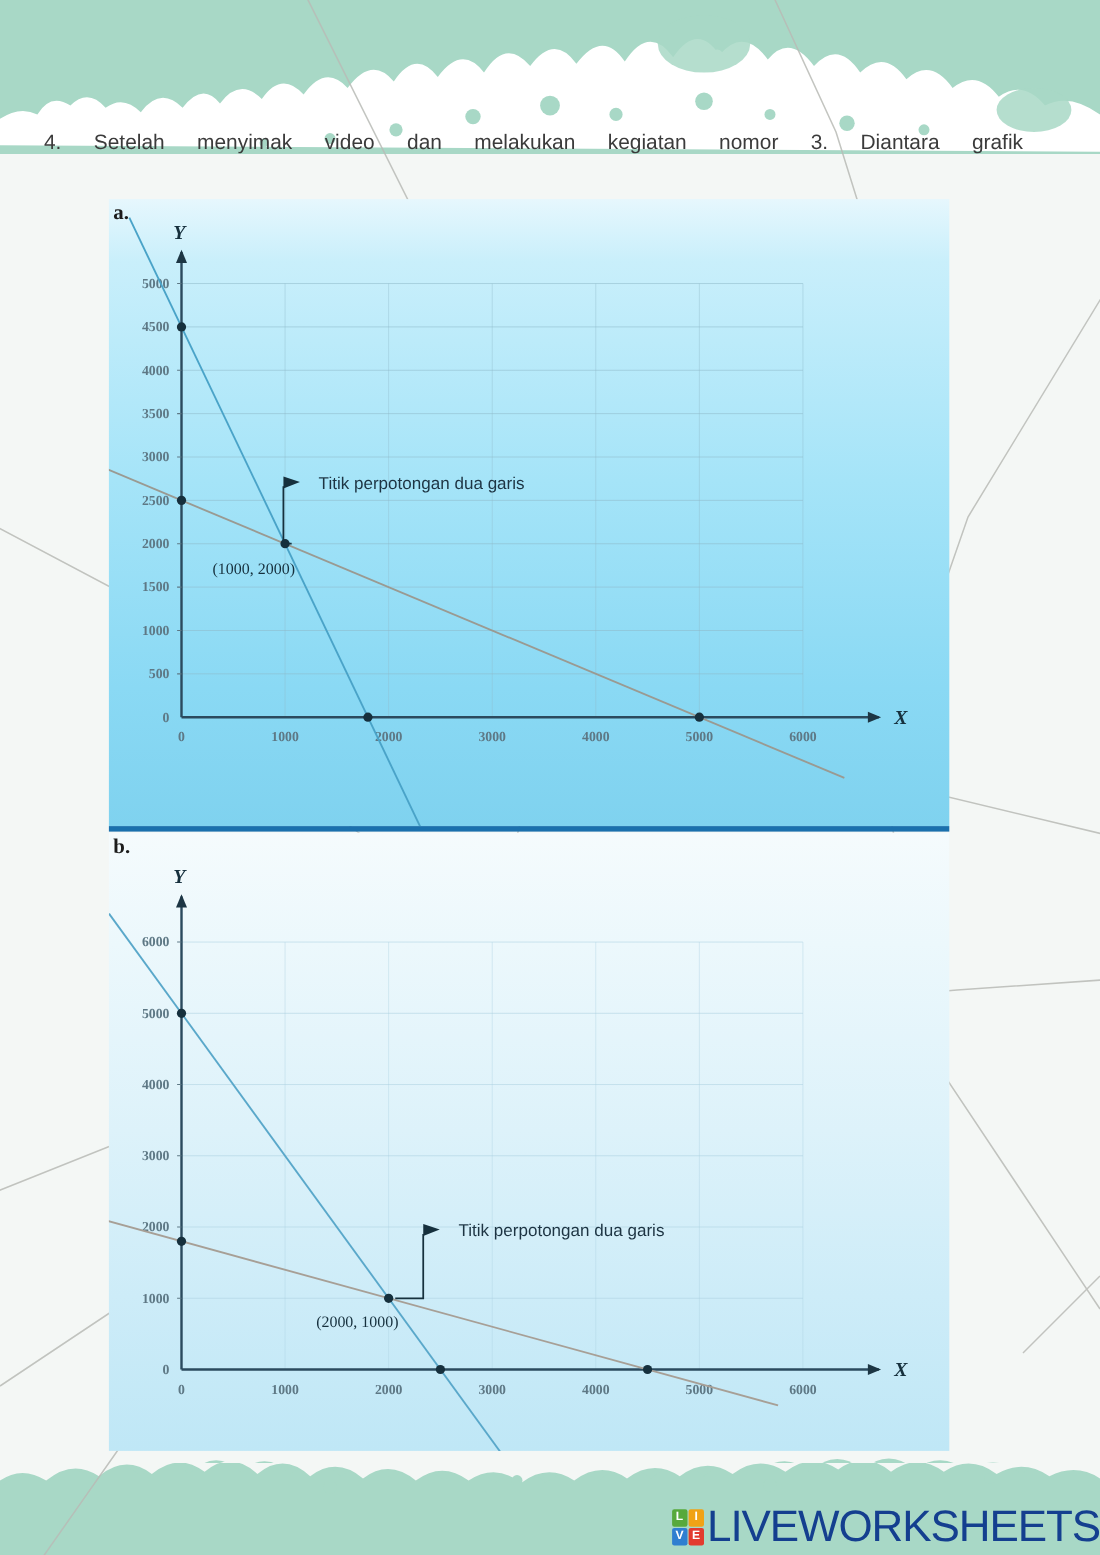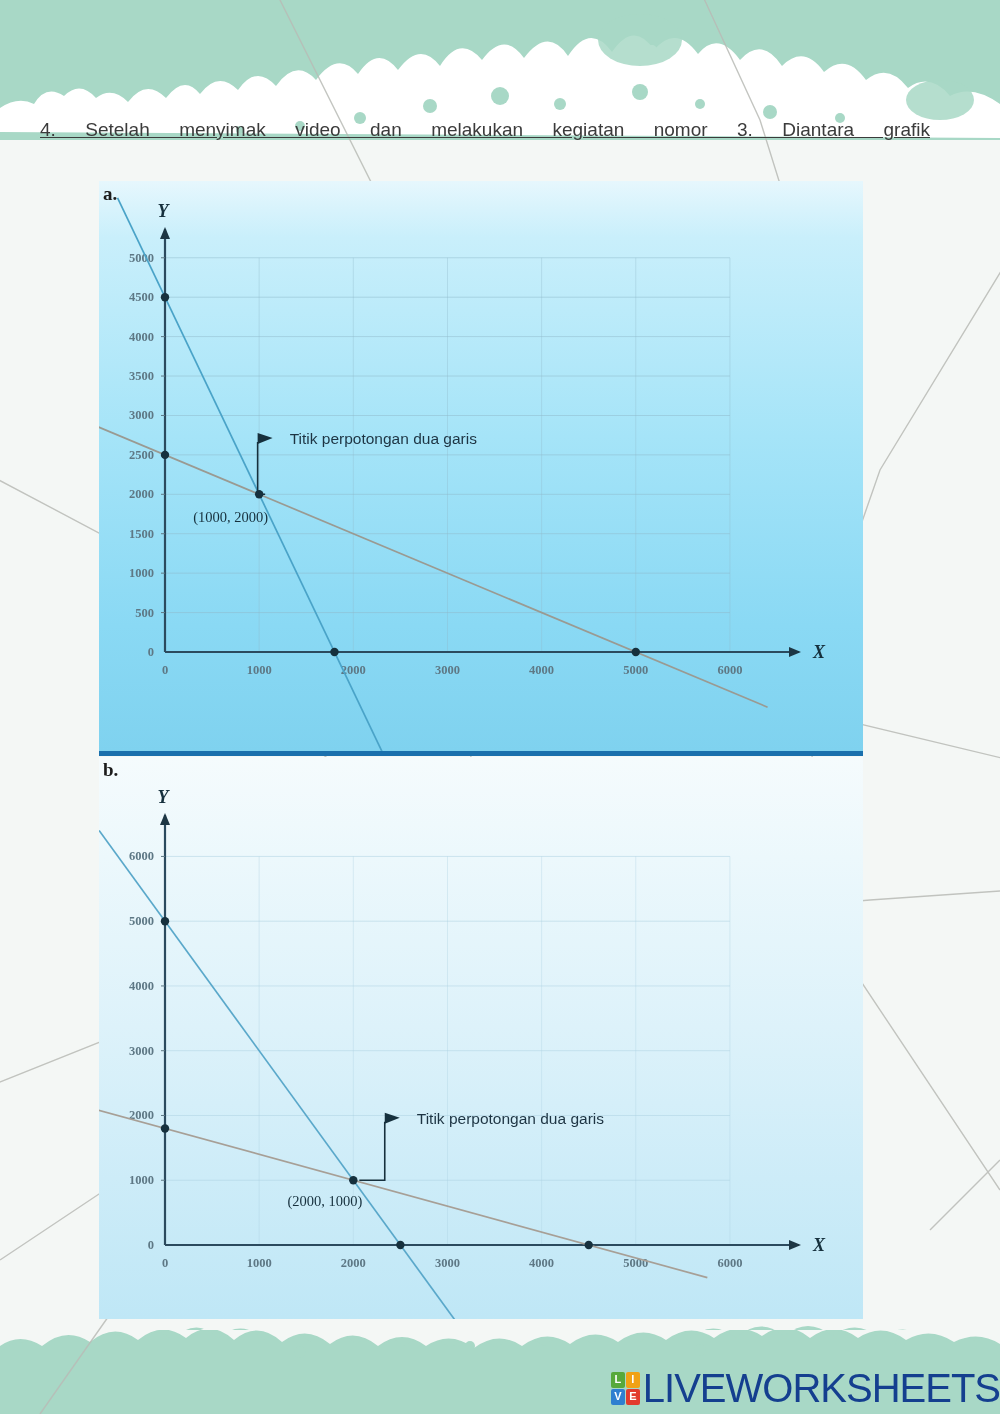--- a/index.html
+++ b/index.html
@@ -12,21 +12,21 @@
   
   #page-bg{position:absolute;inset:0;z-index:0;}
   #page-bg svg{display:block;width:1000px;height:1414px;}
 
   
   #question{
     position:absolute;left:40px;top:113px;width:890px;z-index:3;
     font-size:19px;line-height:33px;color:#3b3b3b;
     text-align:justify;text-justify:inter-word;
   }
-  #question .ln{display:block;text-decoration:underline;}
+  #question .ln{display:block;}
   #question .ln.j{text-align:justify;}
   #question .ln.j::after{content:"";display:inline-block;width:100%;}
 
   
   .panel{position:absolute;z-index:2;}
   #panel-a{
     left:99px;top:181px;width:764px;height:570px;
     background:linear-gradient(to bottom,#e6f7fd 0%,#c9effb 10%,#a5e4f8 45%,#8ad9f4 78%,#7fd2ef 100%);
     border-bottom:5px solid #1a70ad;
   }

